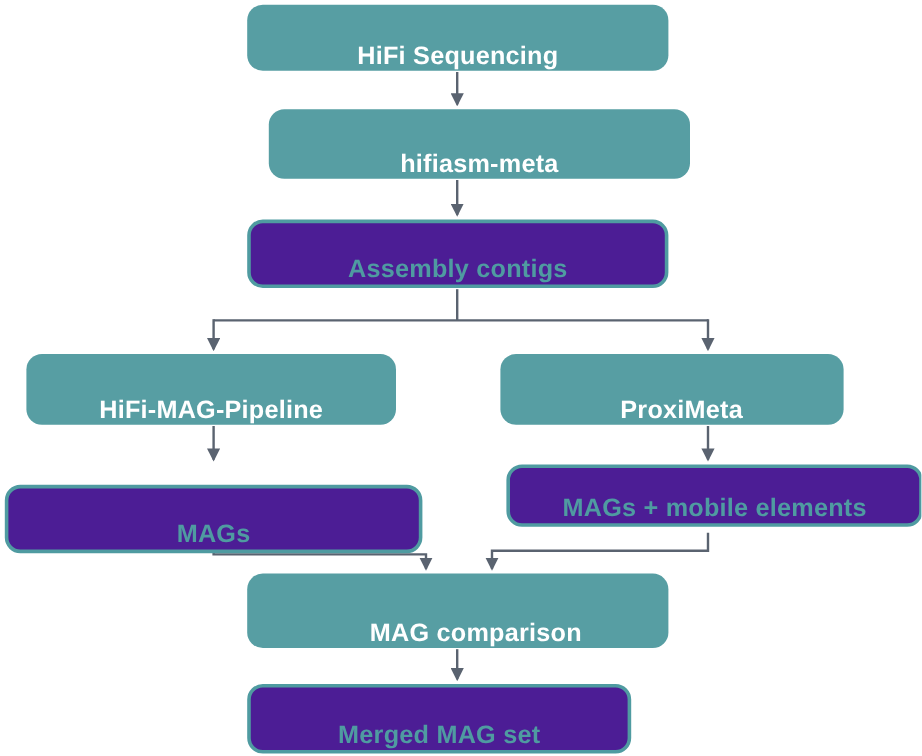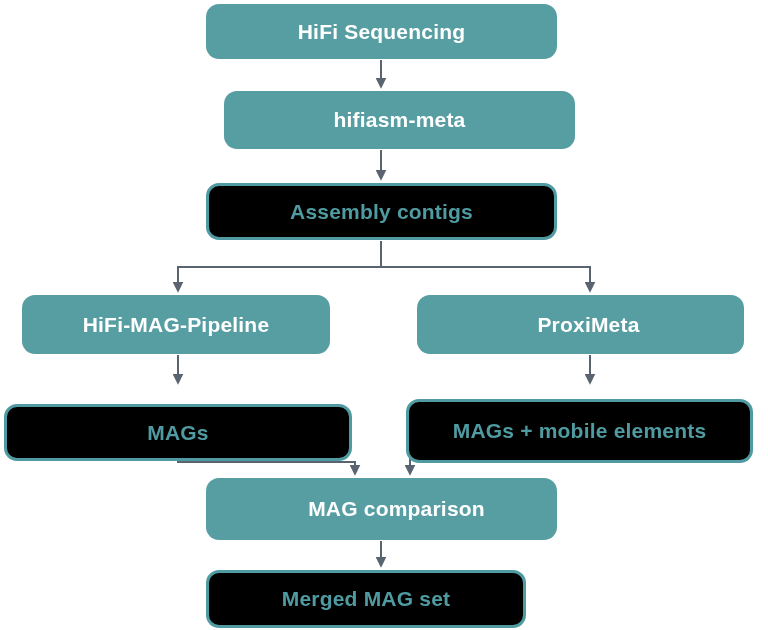--- a/index.html
+++ b/index.html
@@ -24,46 +24,46 @@
     pointer-events: none;
   }
   .connectors path.edge {
     fill: none;
     stroke: #5a6370;
     stroke-width: 2;
   }
   .node {
     position: absolute;
     display: flex;
-    align-items: center;
+    align-items: flex-end;
     justify-content: center;
     box-sizing: border-box;
     border-radius: 13px;
     font-size: 21px;
     font-weight: bold;
     letter-spacing: 0.2px;
     text-align: center;
   }
   .node.filled {
     background: #579ea3;
     color: #ffffff;
   }
   .node.outline {
-    background: #000000;
+    background: #4c1d95;
     border: 3px solid #4f9ba1;
     color: #4f9ba1;
   }
   
   #n-hifi-sequencing  { left: 206px; top:   4px; width: 351px; height: 55px; }
   #n-hifiasm-meta     { left: 224px; top:  91px; width: 351px; height: 58px; }
   #n-assembly-contigs { left: 206px; top: 183px; width: 351px; height: 57px; }
   #n-hifi-mag-pipeline{ left:   22px; top: 295px; width: 308px; height: 59px; }
-  #n-proximeta        { left: 417px; top: 295px; width: 327px; height: 59px; padding-left: 16px; }
+  #n-proximeta        { left: 417px; top: 295px; width: 286px; height: 59px; padding-left: 16px; }
   #n-mags             { left:   4px; top: 404px; width: 348px; height: 57px; }
-  #n-mags-mobile      { left: 406px; top: 387px; width: 347px; height: 64px; margin-top: 12px; }
+  #n-mags-mobile      { left: 422px; top: 387px; width: 347px; height: 52px; }
   #n-mag-comparison   { left: 206px; top: 478px; width: 351px; height: 62px; padding-left: 30px; }
   #n-merged-mag-set   { left: 206px; top: 570px; width: 320px; height: 58px; }
 </style>
 </head>
 <body>
 
 <div class="canvas">
 
   <svg class="connectors" width="768" height="630" viewBox="0 0 768 630" xmlns="http://www.w3.org/2000/svg">
     <defs>

